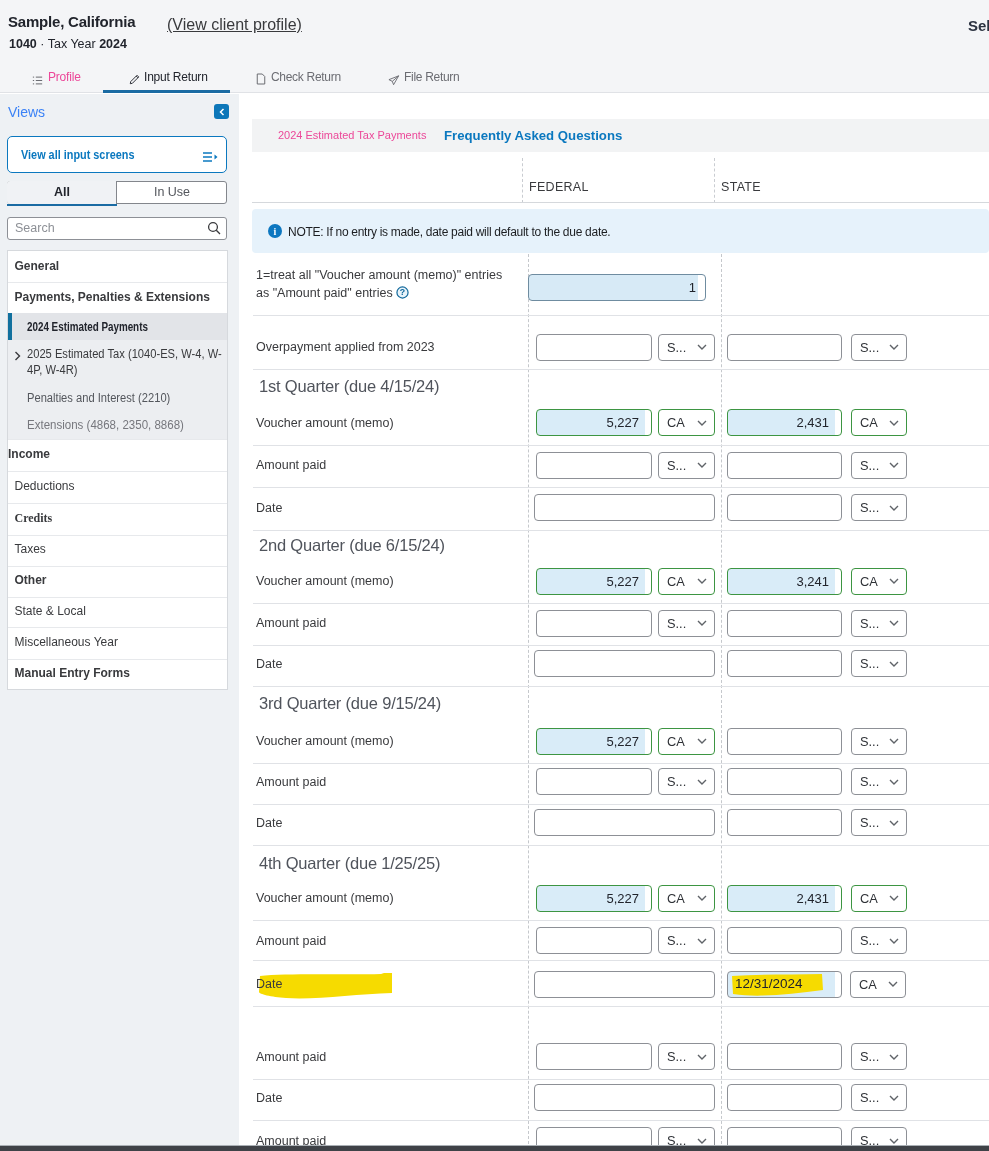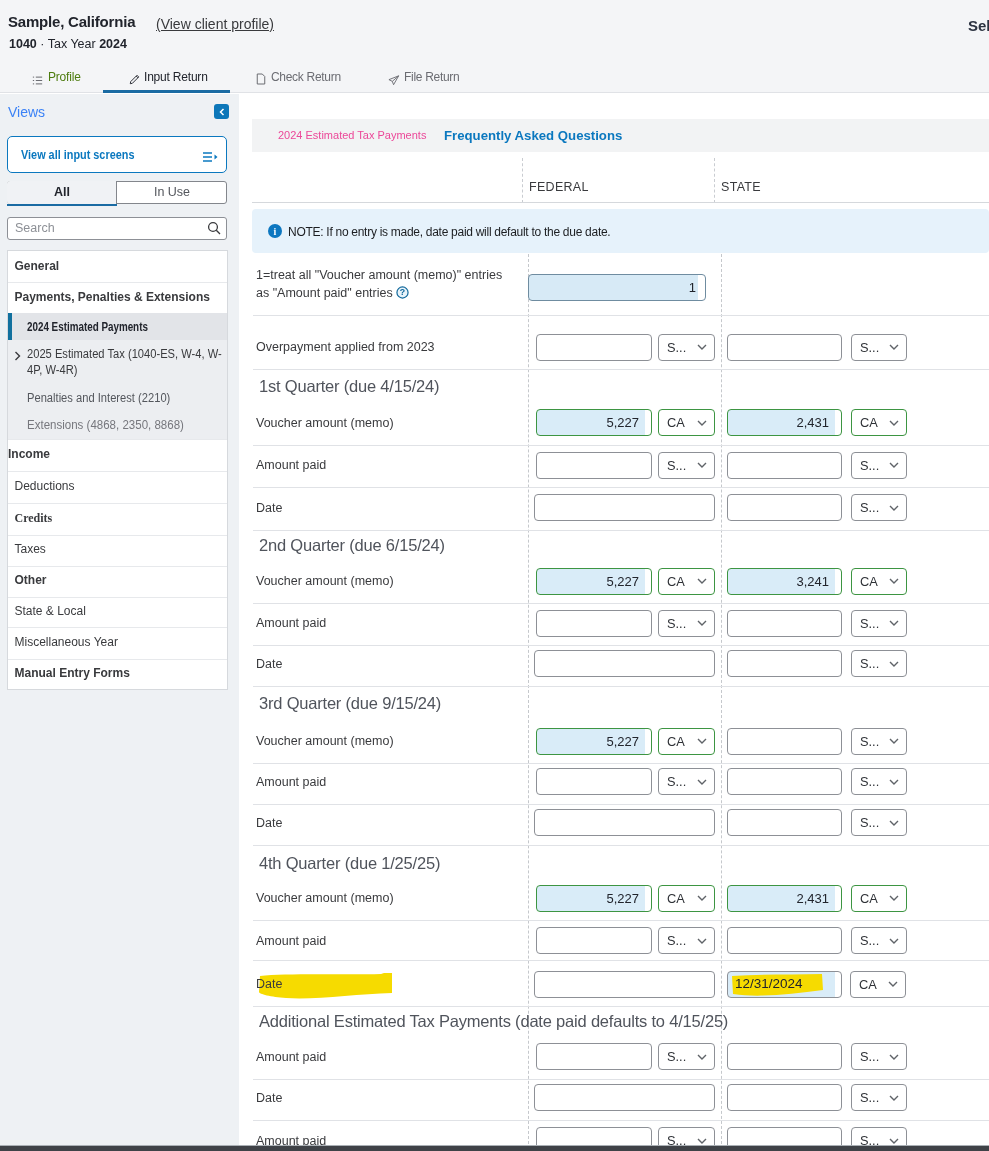--- a/index.html
+++ b/index.html
@@ -11,34 +11,34 @@
 .shdr { position:absolute; font-size:16.5px; color:#50545c; letter-spacing:-0.2px; white-space:nowrap; }
 .inp { position:absolute; height:27px; border:1px solid #85888d; border-radius:4px; background:#fff; display:flex; align-items:center; }
 .inp .iv { width:100%; padding:0 12px; font-size:13px; color:#21242c; }
 .dd { position:absolute; height:27px; border:1px solid #85888d; border-radius:4px; background:#fff; display:flex; align-items:center; justify-content:space-between; padding:0 7px 0 8px; font-size:12.8px; color:#2f3237; }
 .navitem { position:absolute; left:7px; font-size:12px; color:#393a3d; white-space:nowrap; transform-origin:left top; }
 </style></head><body>
 <div id="page">
 
 <div class="abs" style="left:0;top:0;width:989px;height:93px;background:#f4f5f7;border-bottom:1px solid #e0e2e6"></div>
 <div class="abs" style="left:8px;top:13px;font-size:15px;letter-spacing:-0.2px;font-weight:bold;color:#21242c">Sample, California</div>
-<div class="abs" style="left:156px;top:16px;font-size:14px;color:#393a3d;text-decoration:underline">(View client profile)</div>
+<div class="abs" style="left:167px;top:16px;font-size:16px;color:#393a3d;text-decoration:underline">(View client profile)</div>
 <div class="abs" style="left:9px;top:37px;font-size:12.5px;color:#21242c"><b>1040</b> · Tax Year <b>2024</b></div>
 <div class="abs" style="left:968px;top:17px;font-size:15px;font-weight:bold;color:#2b3240;white-space:nowrap">Select</div>
 <div class="abs" style="left:32px;top:72px"><svg width="11" height="11" viewBox="0 0 13 13">
         <g stroke="#6b6c72" stroke-width="1.2" fill="none">
           <line x1="1" y1="2.5" x2="2.5" y2="2.5"></line>
           <line x1="4.5" y1="2.5" x2="12" y2="2.5"></line>
           <line x1="1" y1="6.5" x2="2.5" y2="6.5"></line>
           <line x1="4.5" y1="6.5" x2="12" y2="6.5"></line>
           <line x1="1" y1="10.5" x2="2.5" y2="10.5"></line>
           <line x1="4.5" y1="10.5" x2="12" y2="10.5"></line>
         </g>
       </svg></div>
-<div class="abs" style="left:48px;top:70px;font-size:12px;letter-spacing:-0.2px;color:#4d7c0f">Profile</div>
+<div class="abs" style="left:48px;top:70px;font-size:12px;letter-spacing:-0.2px;color:#ec4899">Profile</div>
 <div class="abs" style="left:129px;top:71px"><svg width="11" height="11" viewBox="0 0 13 13">
         <path d="M1.5 11.5 L2 9 L9.5 1.5 L11.5 3.5 L4 11 Z M8.5 2.5 L10.5 4.5" fill="none" stroke="#21242c" stroke-width="1.1"></path>
       </svg></div>
 <div class="abs" style="left:144px;top:70px;font-size:12px;letter-spacing:-0.2px;color:#21242c">Input Return</div>
 <div class="abs" style="left:103px;top:89.5px;width:127px;height:3.5px;background:#1a6ba3"></div>
 <div class="abs" style="left:256px;top:71px"><svg width="10" height="12" viewBox="0 0 12 14">
         <path d="M1.5 1 H7.5 L10.5 4 V13 H1.5 Z" fill="none" stroke="#6b6c72" stroke-width="1.2"></path>
       </svg></div>
 <div class="abs" style="left:271px;top:70px;font-size:12px;letter-spacing:-0.3px;color:#6b6c72">Check Return</div>
 <div class="abs" style="left:388px;top:72px"><svg width="12" height="11" viewBox="0 0 14 13">
@@ -327,21 +327,20 @@
       <path d="M2 4 C30 2, 60 3, 92 2 L93 18 C60 22, 30 26, 3 22 Z" fill="#f6db00"></path>
     </svg>
 <div class="abs" style="left:735px;top:976px;font-size:13.5px;color:#21242c">12/31/2024</div>
 <div class="dd" style="left:850px;top:970.5px;width:56px;border-color:#8d9096;border-width:1px">
       <span>CA</span>
       <svg width="10" height="6" viewBox="0 0 10 6">
         <path d="M1 1 L5 5 L9 1" fill="none" stroke="#5f6368" stroke-width="1.4"></path>
       </svg>
     </div>
 <div class="sep" style="top:1006px"></div>
-<div class="shdr" style="left:259px;top:1012px">Additional Estimated Tax Payments (date paid defaults to 4/15/25)</div>
 <div class="lab" style="left:256px;top:1047.5px;">Amount paid</div>
 <div class="inp" style="left:536px;top:1043px;width:116px;background:#fff;border-color:#8d9096;"></div>
 <div class="dd" style="left:658px;top:1043px;width:56.5px;border-color:#8d9096;border-width:1px">
       <span>S...</span>
       <svg width="10" height="6" viewBox="0 0 10 6">
         <path d="M1 1 L5 5 L9 1" fill="none" stroke="#5f6368" stroke-width="1.4"></path>
       </svg>
     </div>
 <div class="inp" style="left:727px;top:1043px;width:115px;background:#fff;border-color:#8d9096;"></div>
 <div class="dd" style="left:851px;top:1043px;width:56px;border-color:#8d9096;border-width:1px">

